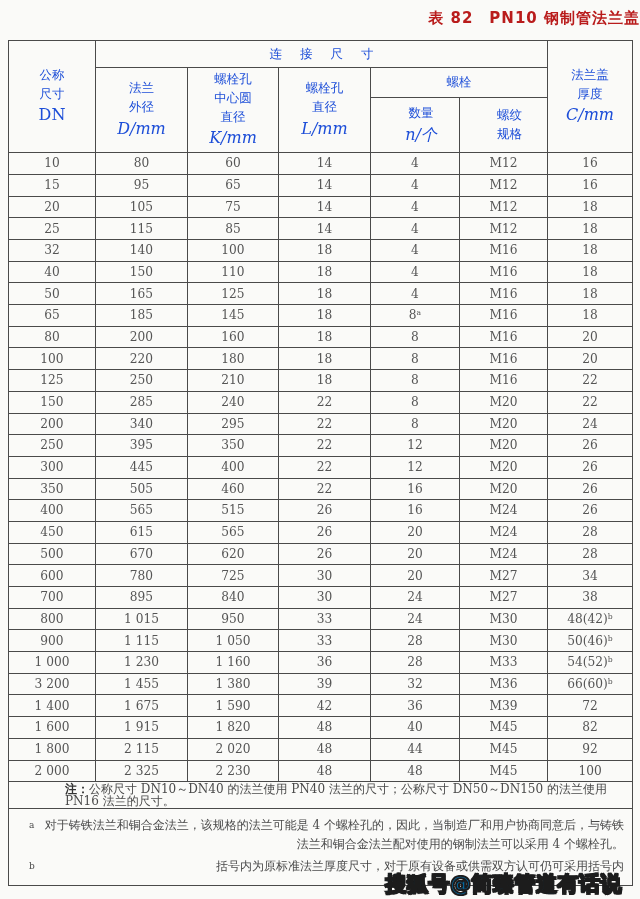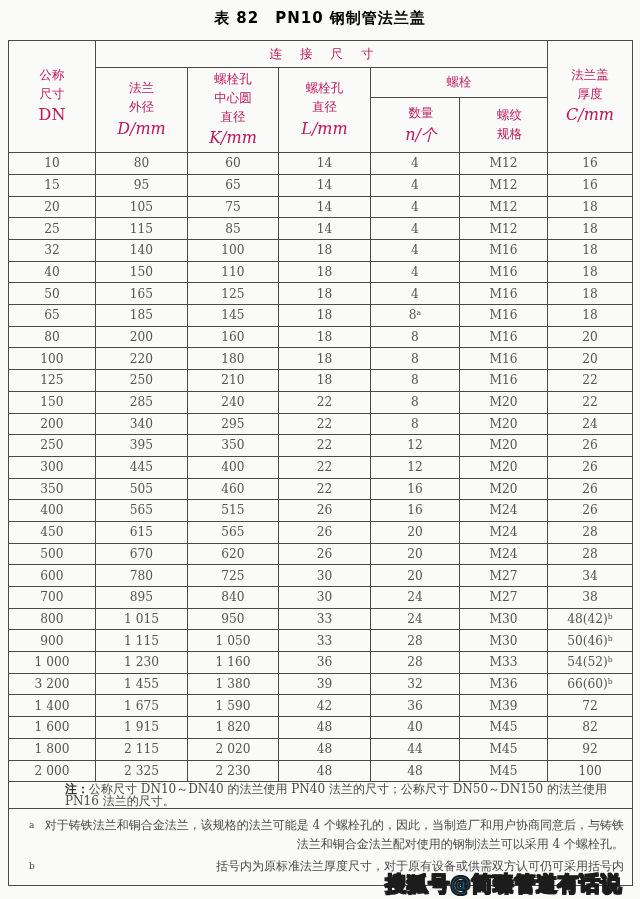--- a/index.html
+++ b/index.html
@@ -4,43 +4,43 @@
 <style>
   * { box-sizing: border-box; margin: 0; padding: 0; }
   html,body { width: 640px; height: 899px; }
   body {
     background: #fafaf8;
     font-family: "DejaVu Serif", "Liberation Serif", serif;
     position: relative;
     overflow: hidden;
   }
   .title {
-    text-align: center;
+    text-align: right;
     padding-top: 9px;
     font-family: "DejaVu Sans", "Liberation Sans", sans-serif;
     font-weight: bold;
     font-size: 15px;
-    color: #000000;
+    color: #b91c1c;
     letter-spacing: 1px;
   }
   table.flange-table {
     position: absolute;
     top: 40px; left: 8px;
     width: 624px;
     border-collapse: collapse;
     table-layout: fixed;
   }
   th, td {
     border: 1px solid #4a4a4a;
     text-align: center;
     vertical-align: middle;
     font-weight: normal;
     color: #555555;
   }
-  thead th { color: #be185d; font-size: 12.5px; padding: 2px 0; }
+  thead th { color: #1d4ed8; font-size: 12.5px; padding: 2px 0; }
   thead tr.hr1 th { height: 27px; }
   thead tr.hr2 th { height: 28px; }
   thead tr.hr3 th { height: 51px; padding-left: 12px; }
   .hl { white-space: pre-line; line-height: 1.5; }
   .sym { font-style: italic; line-height: 1.5; font-size: 16px; }
   .sym.up { font-style: normal; }
   .spread { letter-spacing: 7px; text-indent: 7px; }
   tbody td {
     height: 21.7px;
     font-size: 12.2px;

